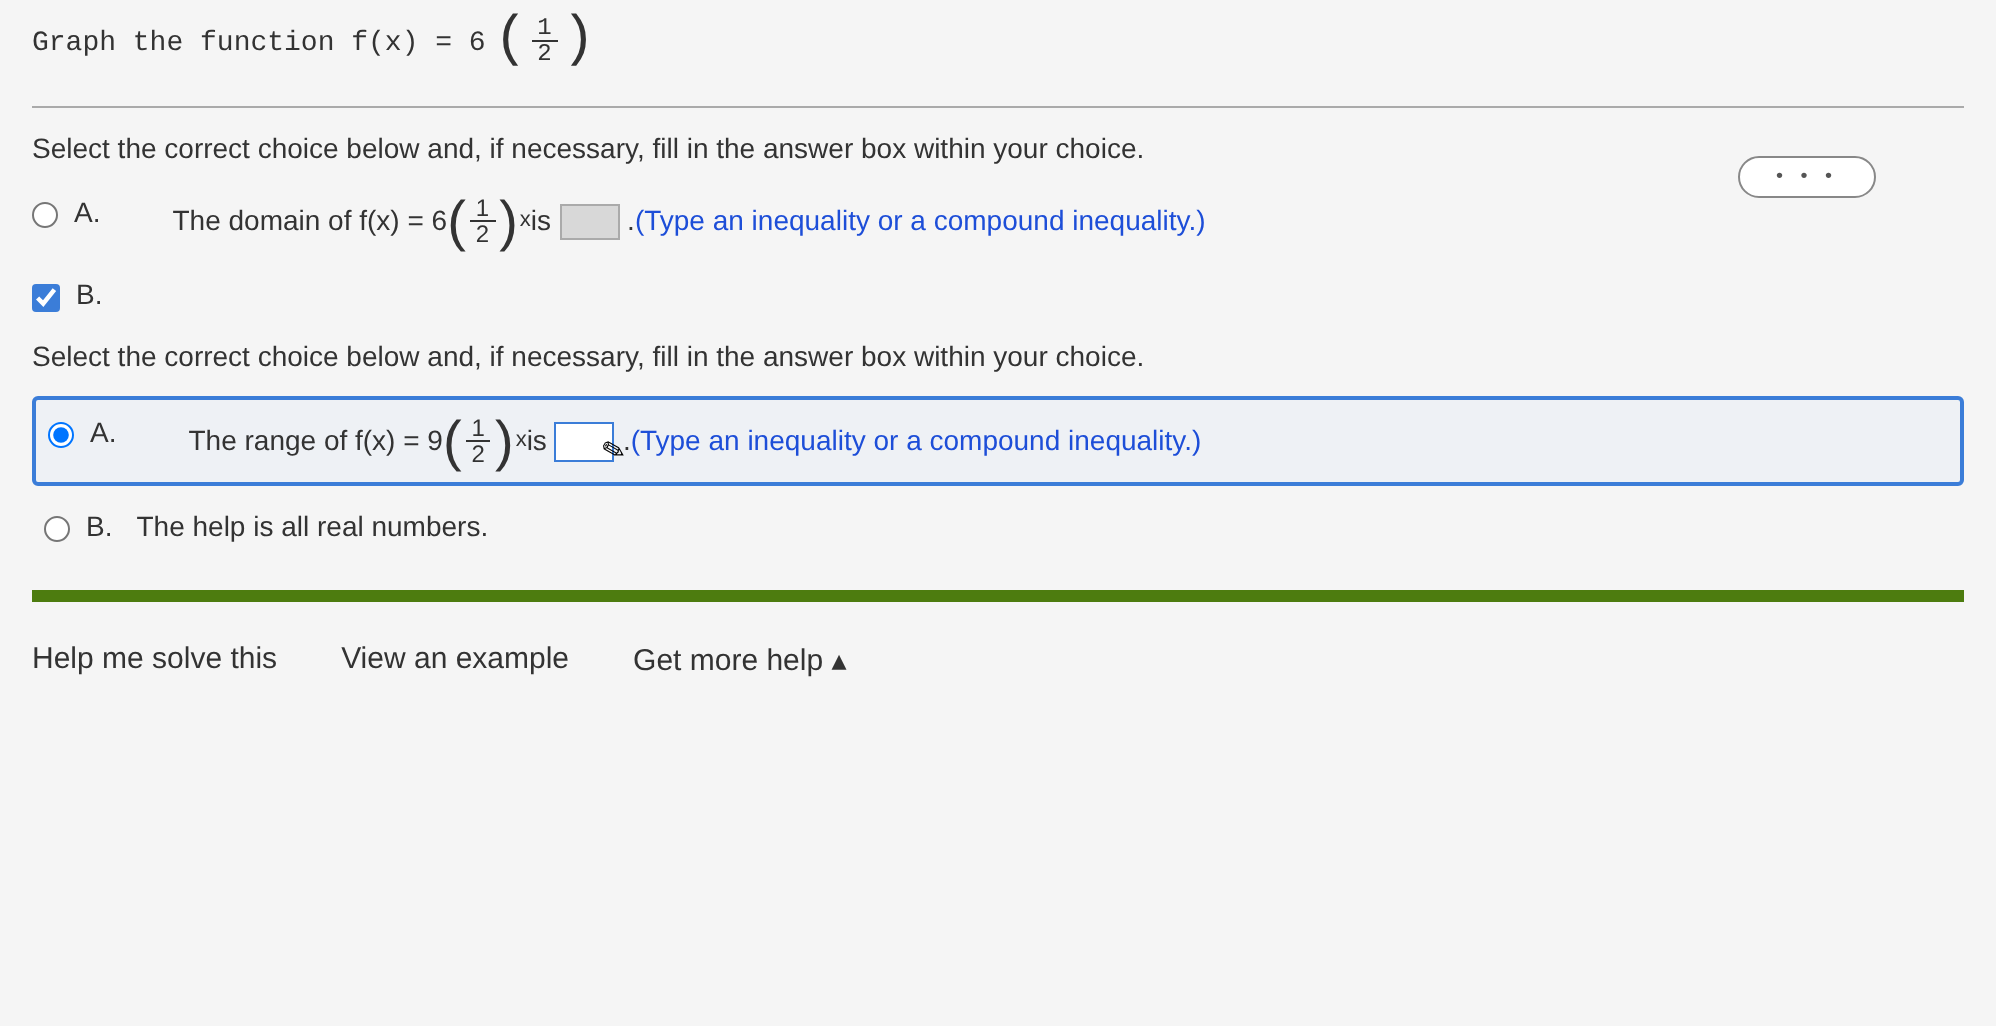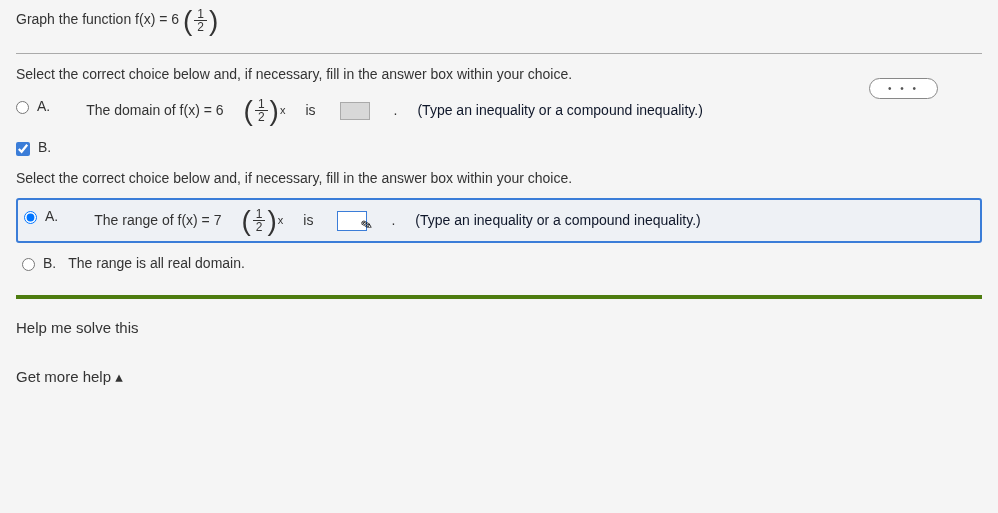--- a/index.html
+++ b/index.html
@@ -14,23 +14,24 @@
       font-size: 14px;
       width: 998px;
       height: 513px;
       overflow: hidden;
       padding: 8px 16px;
     }
     .question-text {
       margin-bottom: 20px;
       line-height: 1.6;
       display: flex;
-      align-items: flex-start;
+      align-items: flex-end;
       flex-wrap: wrap;
       gap: 4px;
+      font-family: Liberation Mono, monospace;
     }
     .fraction {
       display: inline-flex;
       flex-direction: column;
       align-items: center;
       vertical-align: middle;
       font-size: 12px;
       line-height: 1;
       margin: 0 2px;
     }
@@ -104,21 +105,21 @@
     }
     .choice-letter {
       font-weight: normal;
       margin-right: 4px;
       flex-shrink: 0;
     }
     .choice-content {
       display: flex;
       align-items: center;
       flex-wrap: wrap;
-      gap: 20px;
+      gap: 0;
       line-height: 1.8;
     }
     .answer-box {
       display: inline-block;
       width: 30px;
       height: 18px;
       background: #d8d8d8;
       border: 1px solid #aaa;
       vertical-align: middle;
       margin: 0 4px;
@@ -137,31 +138,30 @@
     }
     .cursor-icon {
       position: absolute;
       right: -6px;
       bottom: -8px;
       font-size: 14px;
       color: #000;
       transform: rotate(-15deg);
     }
     .hint-text {
-      color: #0f172a;
+      color: #1d4ed8;
     }
     .bottom-bar {
-      border-top: 4px solid #4d7c0f;
+      border-top: 6px solid #4d7c0f;
       margin-top: 20px;
       padding-top: 20px;
       display: flex;
       gap: 32px;
       font-size: 15px;
       color: #333;
-      flex-direction: column;
     }
     .bottom-link {
       cursor: pointer;
     }
     .indent {
       margin-left: 24px;
     }
     .q2-group {
       margin-top: 10px;
     }
@@ -212,21 +212,21 @@
   <input type="checkbox" checked="" class="choice-check" style="">
   <span class="choice-letter">B.</span>
 </div>
 
 <div class="section-label q2-group">Select the correct choice below and, if necessary, fill in the answer box within your choice.</div>
 
 <div class="choice-row selected-box">
   <input type="radio" class="choice-radio" name="q2" checked="" style="">
   <span class="choice-letter">A.</span>
   <div class="choice-content indent">
-    <span>The range of f(x) = 7</span>
+    <span>The range of f(x) = 9</span>
     <span class="paren-frac">
       <span class="paren">(</span>
       <span class="fraction">
         <span class="num">1</span>
         <span class="den">2</span>
       </span>
       <span class="paren">)</span>
       <span class="sup-x">x</span>
     </span>
     <span>is</span>
@@ -234,22 +234,23 @@
       <span class="cursor-icon">✎</span>
     </span>
     <span>.</span>
     <span class="hint-text">(Type an inequality or a compound inequality.)</span>
   </div>
 </div>
 
 <div class="choice-row" style="padding-left:6px;">
   <input type="radio" class="choice-radio" name="q2" style="">
   <span class="choice-letter">B.</span>
-  <span>The range is all real domain.</span>
+  <span>The help is all real numbers.</span>
 </div>
 
 <div class="bottom-bar">
   <span class="bottom-link">Help me solve this</span>
+  <span class="bottom-link">View an example</span>
   <span class="bottom-link">
     <span>Get more help</span>
     <span> ▴</span>
   </span>
 </div>
 
 </body></html>

